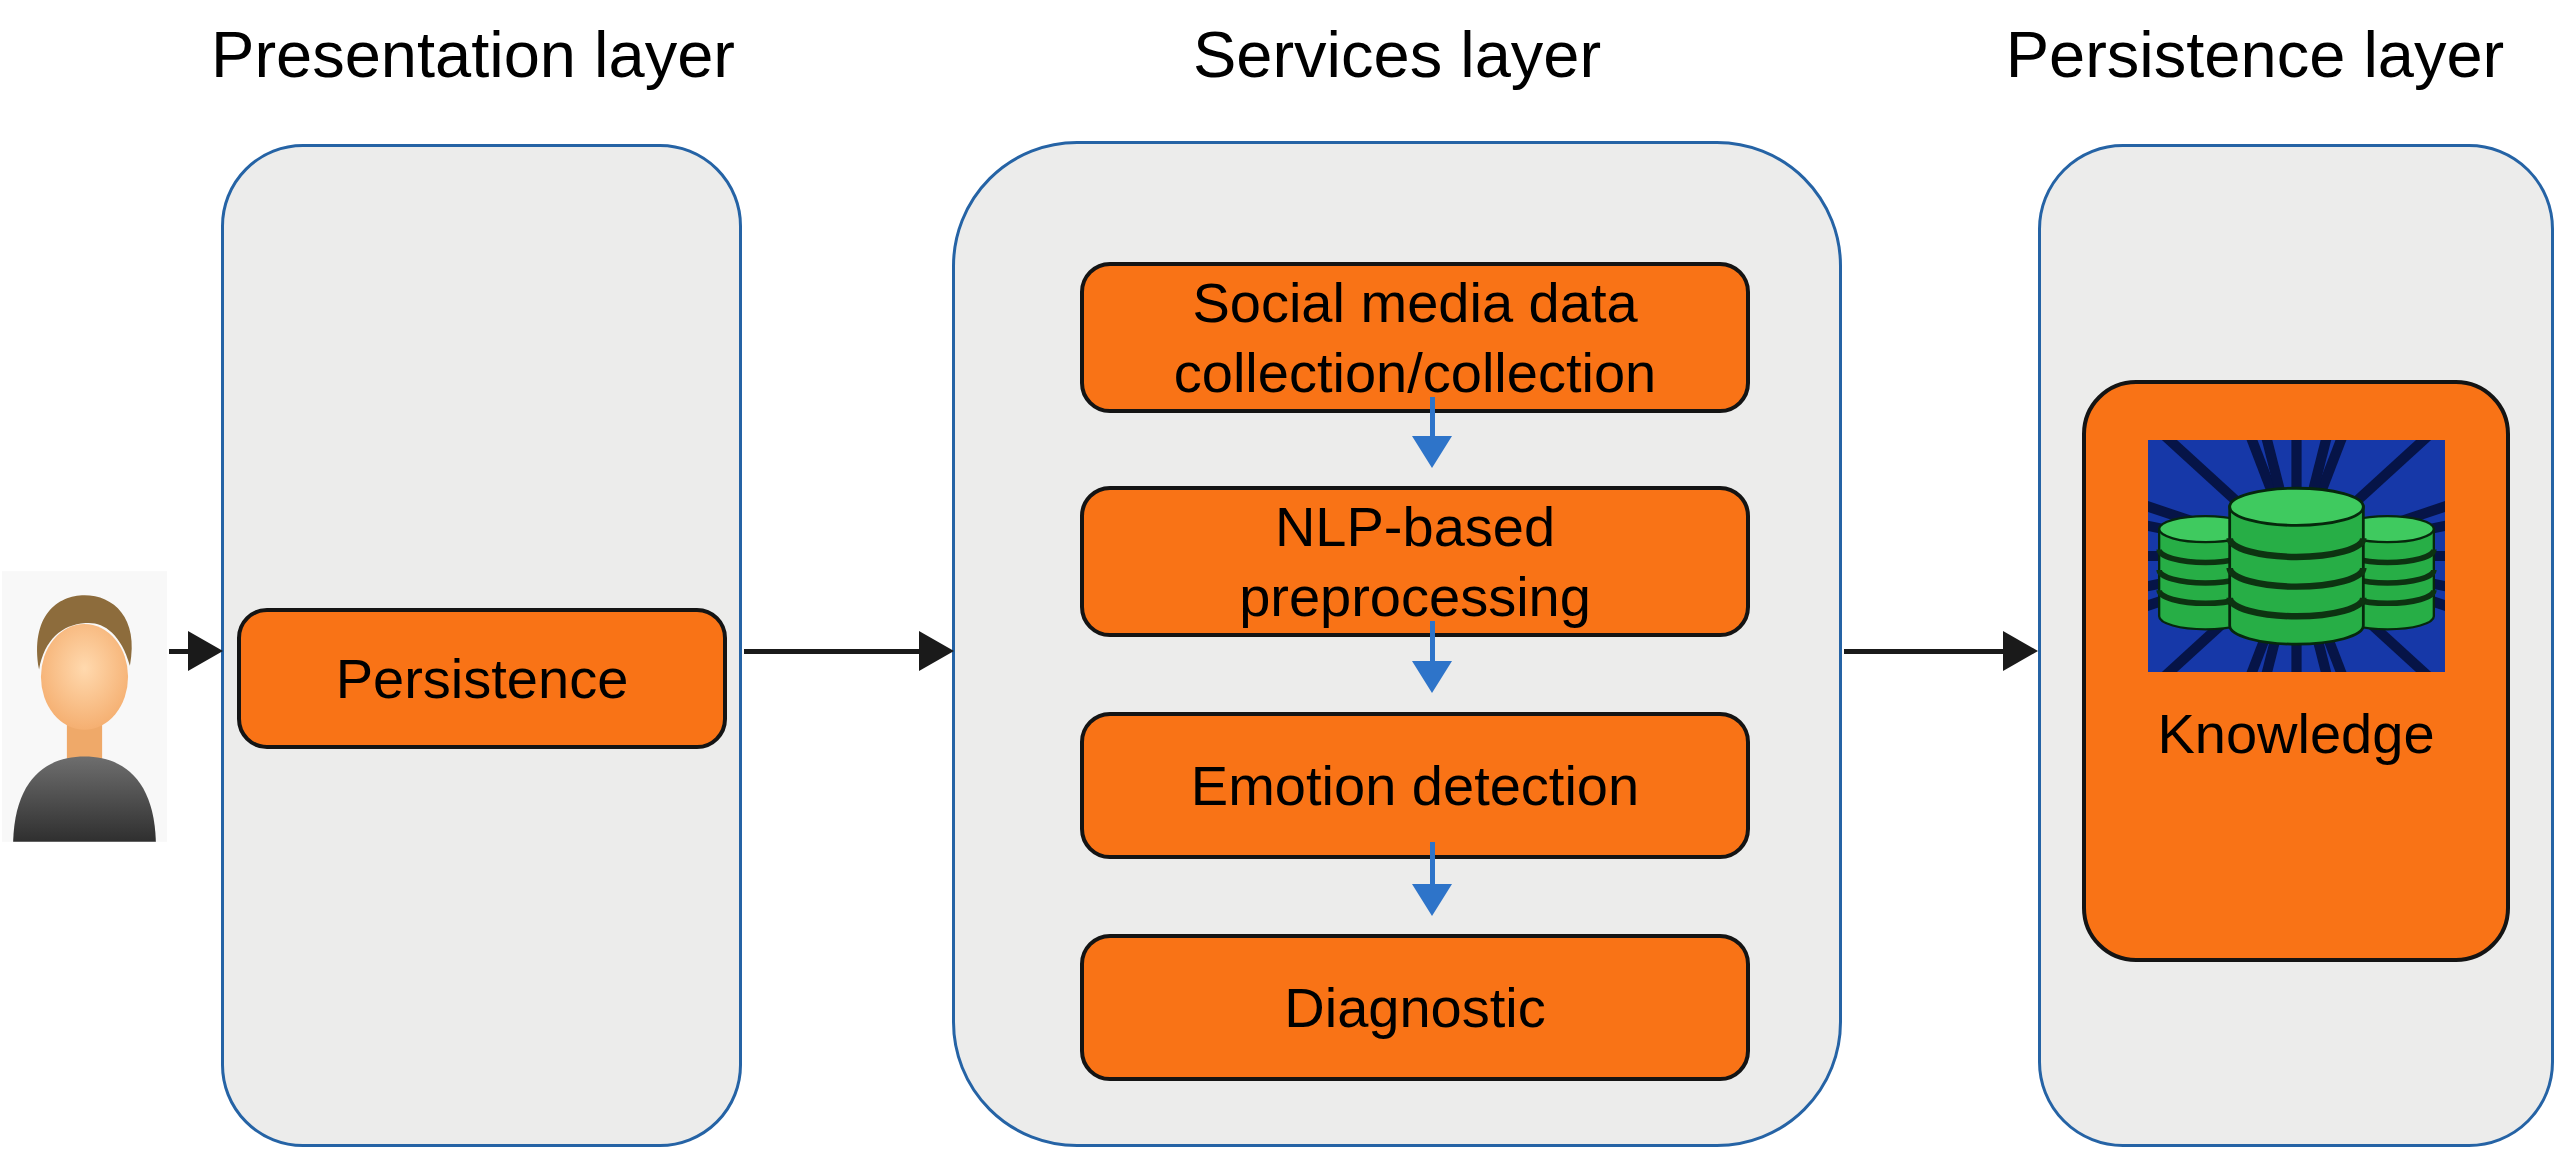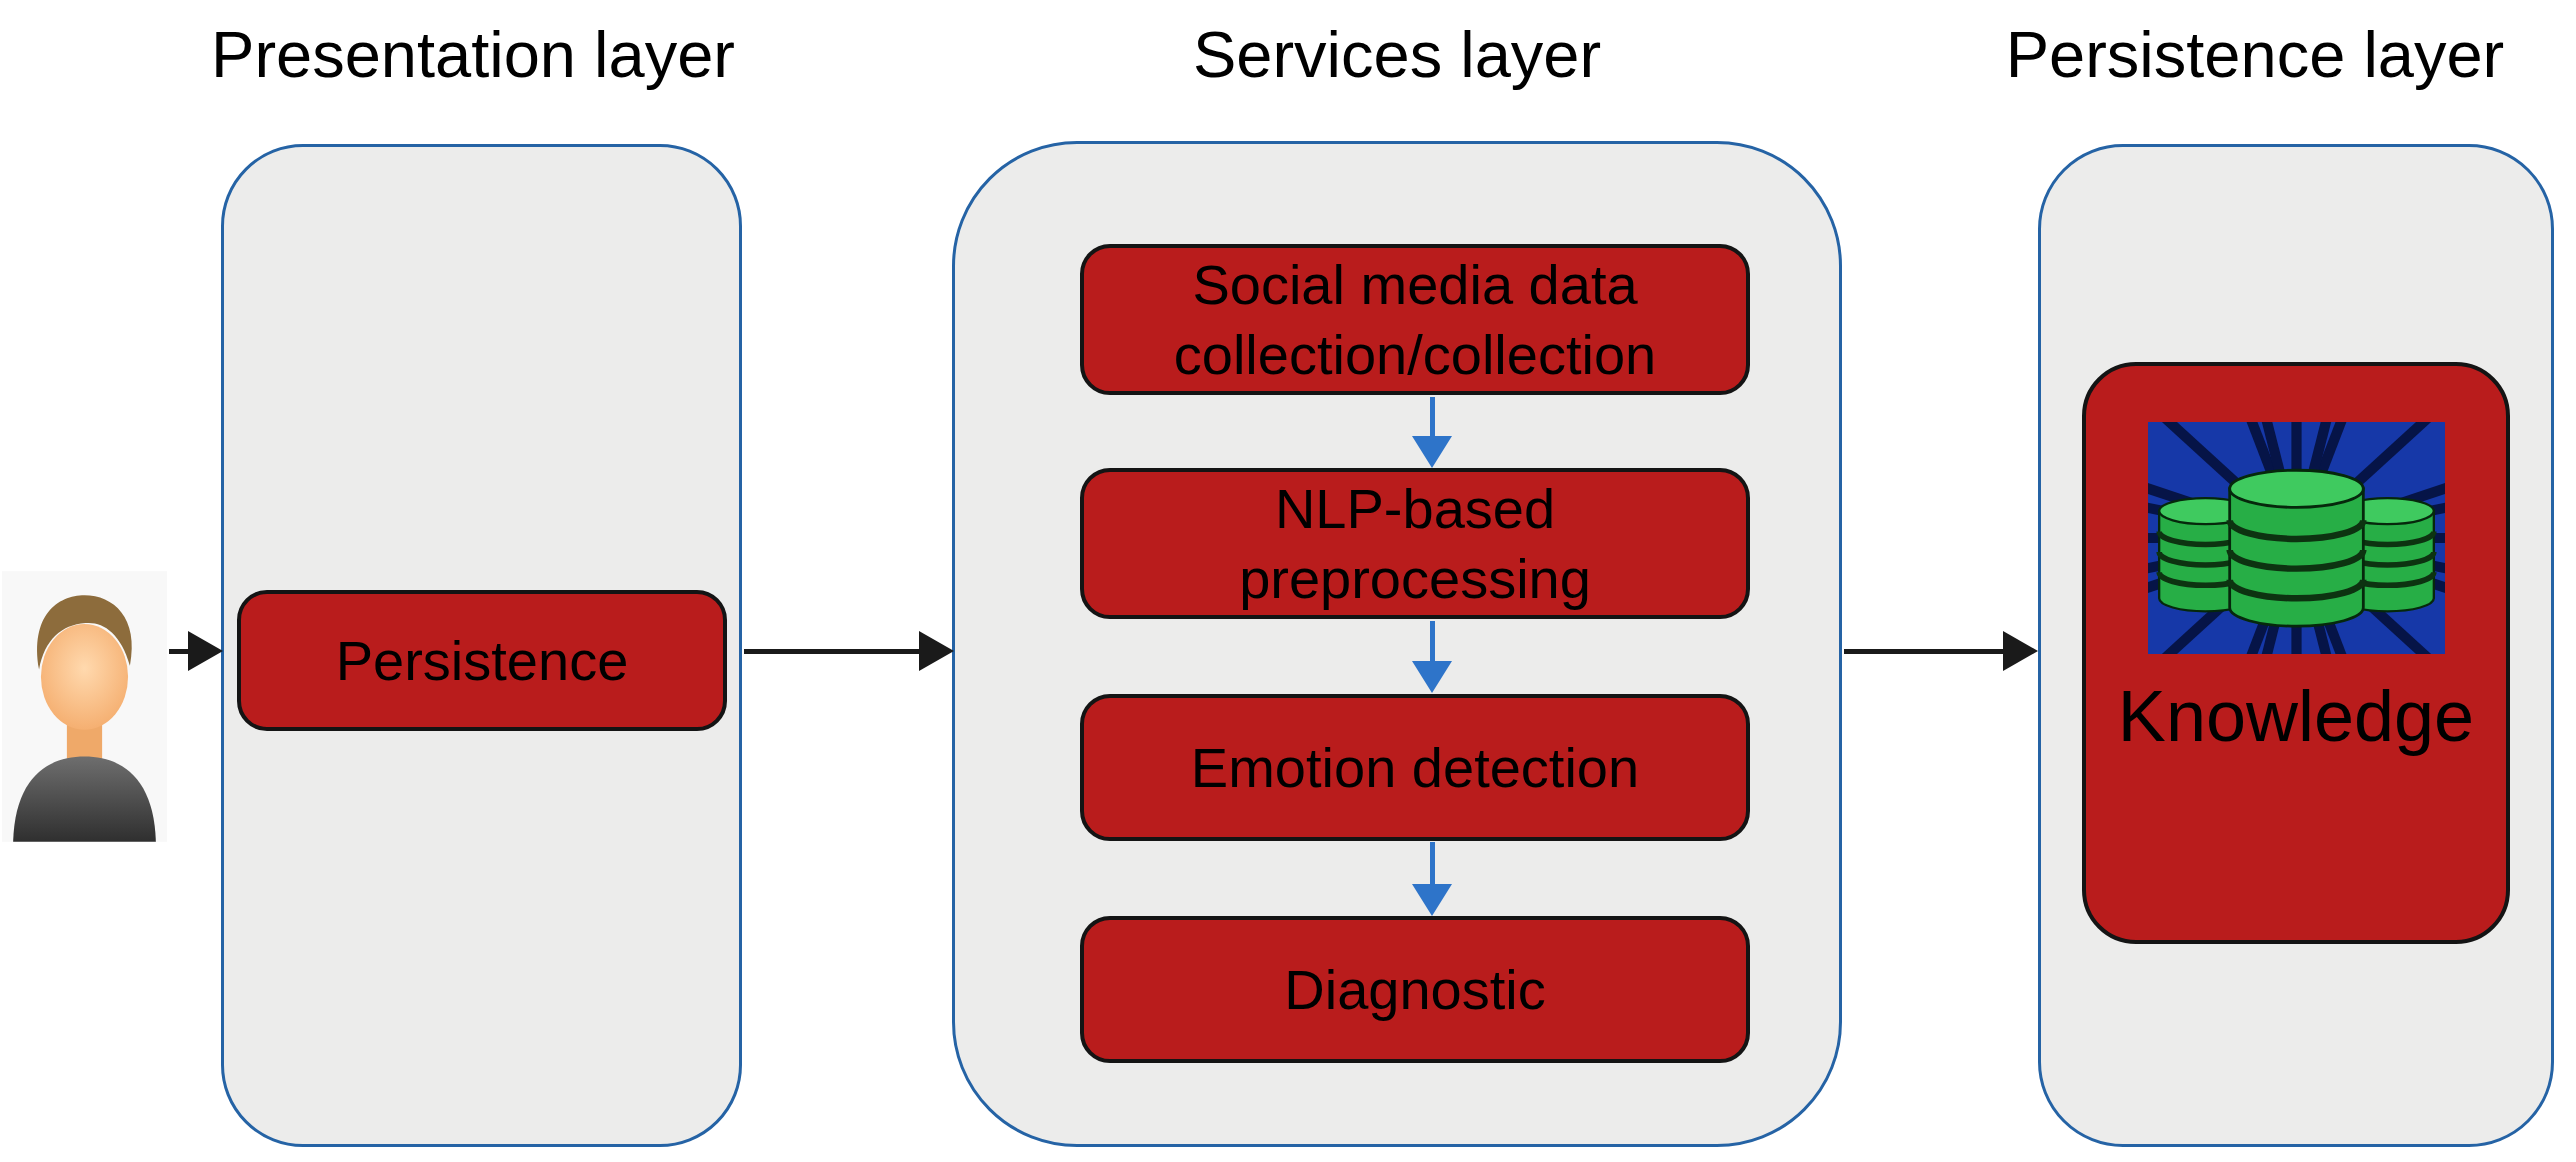--- a/index.html
+++ b/index.html
@@ -49,47 +49,48 @@
     border-radius: 125px;
   }
   #container-persistence {
     left: 2038px; top: 144px; width: 516px; height: 1003px;
     border-radius: 85px;
   }
 
   
   .process-box {
     position: absolute;
-    background: #b91c1c;
+    background: #f97316;
     border: 4.6px solid #141414;
     border-radius: 30px;
     box-sizing: border-box;
     display: flex;
     flex-direction: column;
     align-items: center;
     justify-content: center;
     text-align: center;
     font-size: 56px;
     line-height: 70px;
     color: #000000;
+    margin-top: 18px;
   }
   #box-registration { left: 237px;  top: 590px; width: 490px; height: 141px; }
   #box-extraction   { left: 1080px; top: 244px; width: 670px; height: 151px; }
   #box-nlp          { left: 1080px; top: 468px; width: 670px; height: 151px; }
   #box-emotion      { left: 1080px; top: 694px; width: 670px; height: 147px; text-align: center; }
   #box-diagnostic   { left: 1080px; top: 916px; width: 670px; height: 147px; }
 
   #box-knowledge {
     left: 2082px; top: 362px; width: 428px; height: 582px;
     border-radius: 54px;
     justify-content: flex-start;
     padding-top: 56px;
   }
   #box-knowledge .db-image { width: 297px; height: 232px; display: block; }
-  #box-knowledge .kb-label { margin-top: 26px; font-size: 72px; line-height: 72px; }
+  #box-knowledge .kb-label { margin-top: 26px; font-size: 56px; line-height: 72px; }
 
   
   .h-arrow { position: absolute; height: 41px; }
   .h-arrow .shaft {
     position: absolute;
     left: 0; top: 17.6px; height: 5.6px;
     background: #1a1a1a;
   }
   .h-arrow .head {
     position: absolute;

